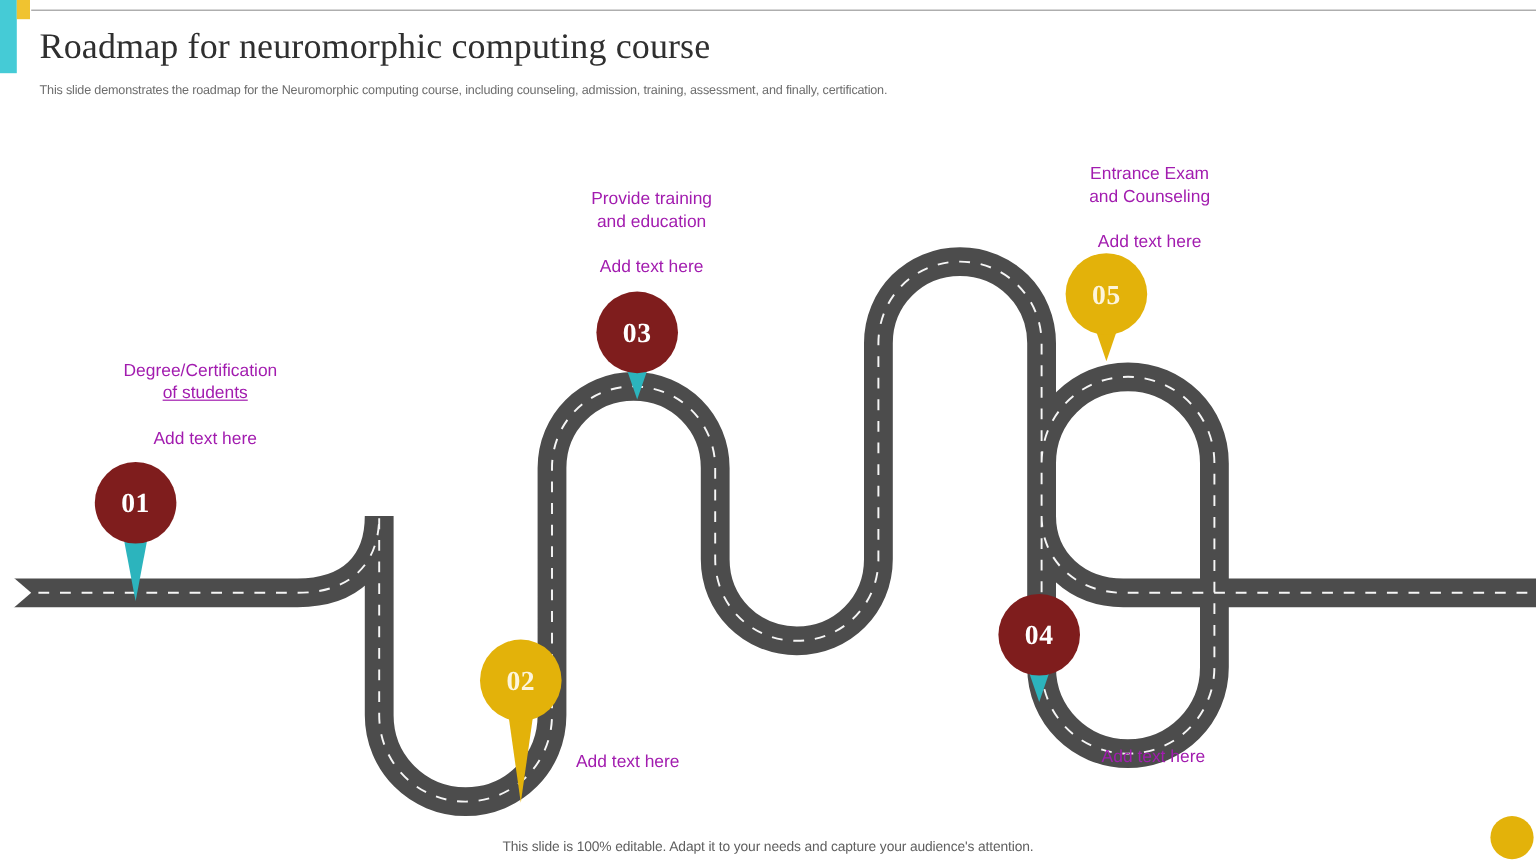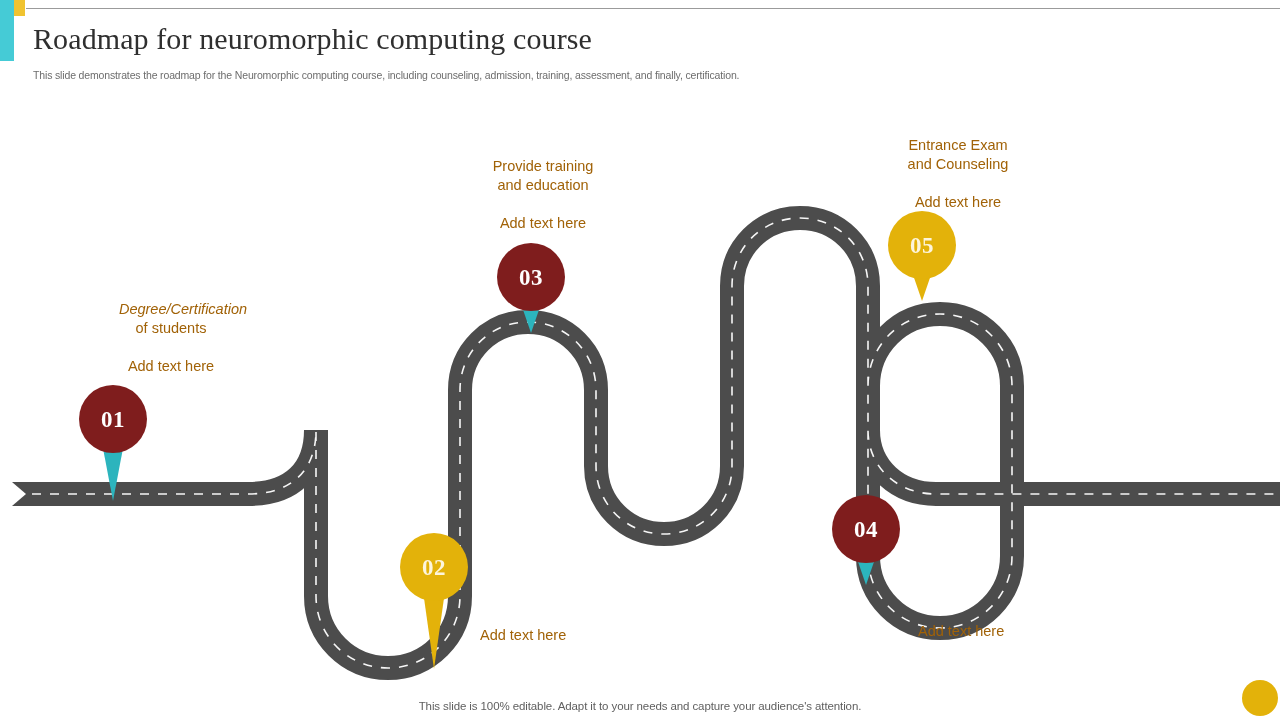--- a/index.html
+++ b/index.html
@@ -118,21 +118,21 @@
   
   .marker.tail-short .pin-tail { border-top-width: 32px; }
   .marker.tail-long .pin-tail  { border-top-width: 58px; }
   .marker.tail-xlong .pin-tail { border-top-width: 78px; }
 
   
   .lbl {
     position: absolute;
     font-size: 14.5px;
     line-height: 19px;
-    color: #a16207;
+    color: #a21caf;
     white-space: pre;
   }
   .lbl.center { text-align: center; }
   .lbl.left { text-align: left; }
 
   
   .footer-note {
     position: absolute;
     left: 0;
     top: 700px;
@@ -232,22 +232,22 @@
       " fill="none" stroke="#ffffff" stroke-width="1.6" stroke-dasharray="9 9" stroke-linecap="butt" opacity="0.95"></path>
     </g>
   </svg>
 
   <div class="marker teal tail-long" style="left:79px; top:385px;">
     <div class="pin-tail"></div>
     <div class="pin-head">
       <span class="pin-num">01</span>
     </div>
   </div>
-  <div class="lbl center" style="left:72px; top:300px; width:222px;font-style:italic;">Degree/Certification</div>
-  <div class="lbl center" style="left:60px; top:319px; width:222px;">of students</div>
+  <div class="lbl center" style="left:56px; top:300px; width:222px;">Degree/Certification</div>
+  <div class="lbl center" style="left:60px; top:319px; width:222px;text-decoration:underline;">of students</div>
   <div class="lbl center" style="left:60px; top:357px; width:222px;">Add text here</div>
 
   <div class="marker gold tail-xlong" style="left:400px; top:533px;">
     <div class="pin-tail"></div>
     <div class="pin-head">
       <span class="pin-num">02</span>
     </div>
   </div>
   <div class="lbl left" style="left:480px; top:626px; width:320px;">Add text here</div>
 

